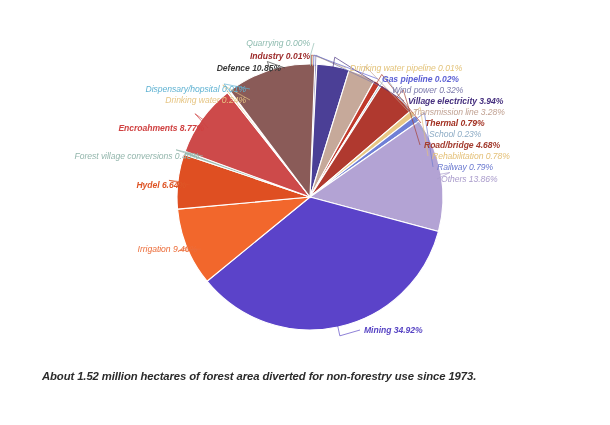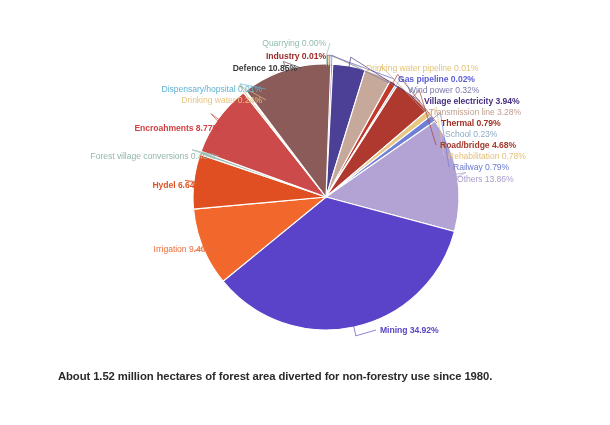--- a/index.html
+++ b/index.html
@@ -5,22 +5,22 @@
   html,body{margin:0;padding:0;}
   body{
     width:610px;height:425px;
     background:#ffffff;
     font-family:"Liberation Sans", sans-serif;
     overflow:hidden;
     position:relative;
   }
   #figure{
     position:absolute;
-    left:16px;top:0;
-    width:556px;height:425px;
+    left:0;top:0;
+    width:556px;height:425px;font-style:italic;
   }
   #chart-area{
     position:absolute;
     left:0;top:0;
     width:610px;height:360px;
   }
   svg#pie-svg{
     position:absolute;
     left:0;top:0;
     width:610px;height:360px;
@@ -117,15 +117,15 @@
           <text x="186" y="188" text-anchor="end" class="pie-label bold" fill="#de5526">Hydel 6.64%</text>
           <text x="199" y="159" text-anchor="end" class="pie-label" fill="#93b6ac">Forest village conversions 0.40%</text>
           <text x="204" y="131" text-anchor="end" class="pie-label bold" fill="#d04242">Encroahments 8.77%</text>
           <text x="246" y="103" text-anchor="end" class="pie-label" fill="#e6c583">Drinking water 0.24%</text>
           <text x="246" y="92" text-anchor="end" class="pie-label" fill="#5fb2d2">Dispensary/hopsital 0.01%</text>
           <text x="281" y="71" text-anchor="end" class="pie-label bold" fill="#3b3b3b">Defence 10.85%</text>
         </g>
     </svg>
   </div>
 
-  <div class="caption">About 1.52 million hectares of forest area diverted for non-forestry use since 1980.</div>
+  <div class="caption">About 1.52 million hectares of forest area diverted for non-forestry use since 1973.</div>
 
 </div>
 
 </body></html>

